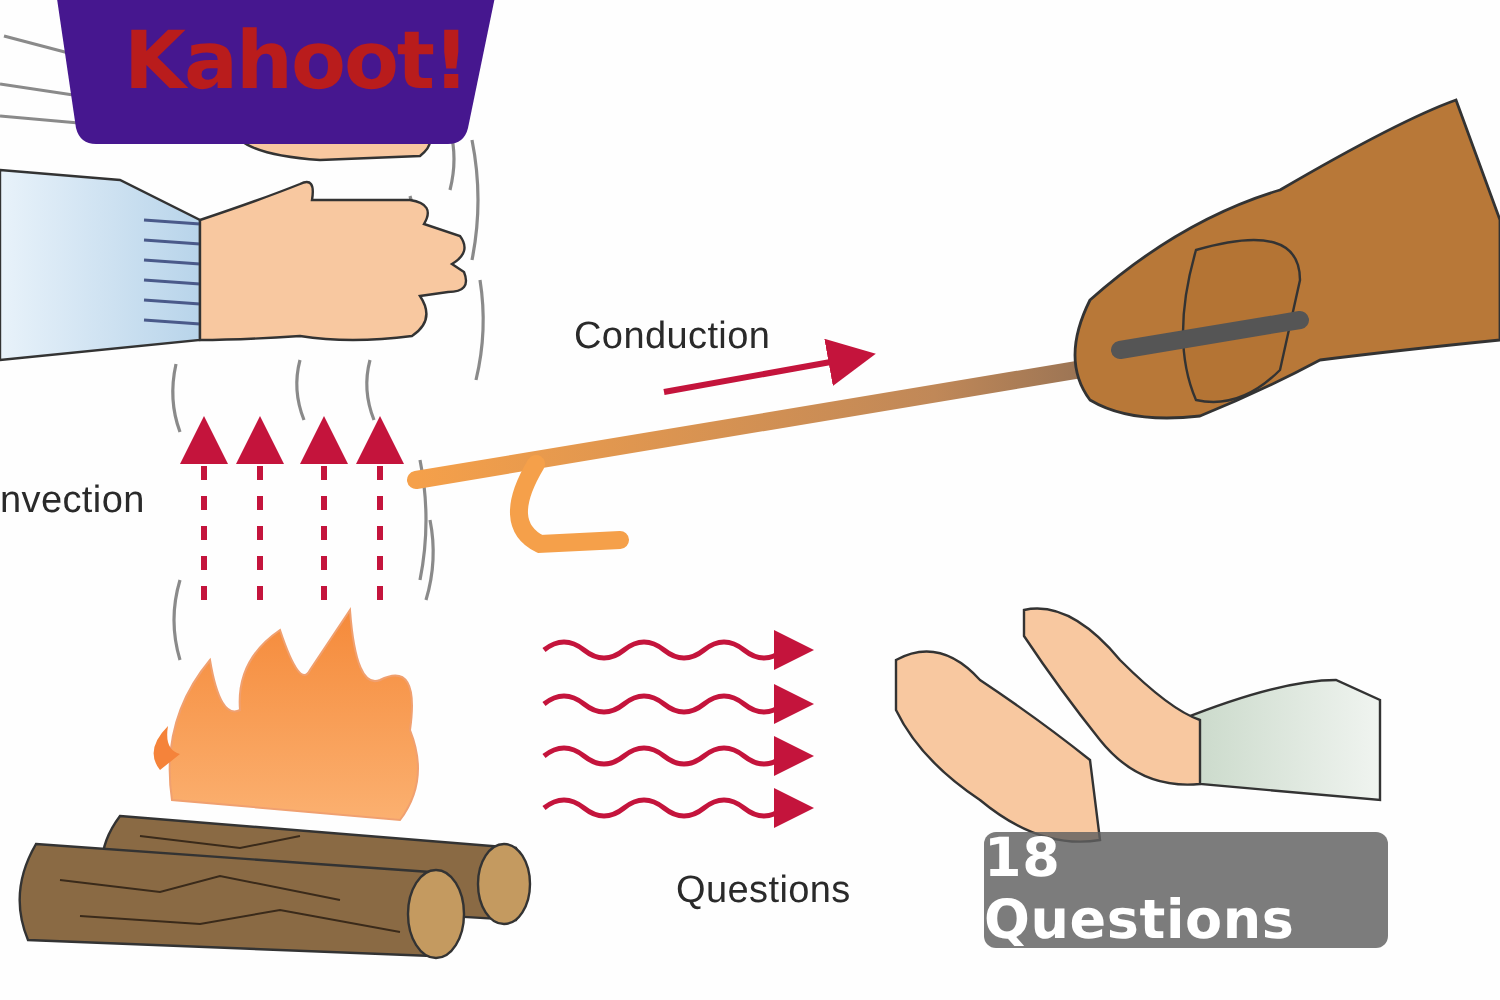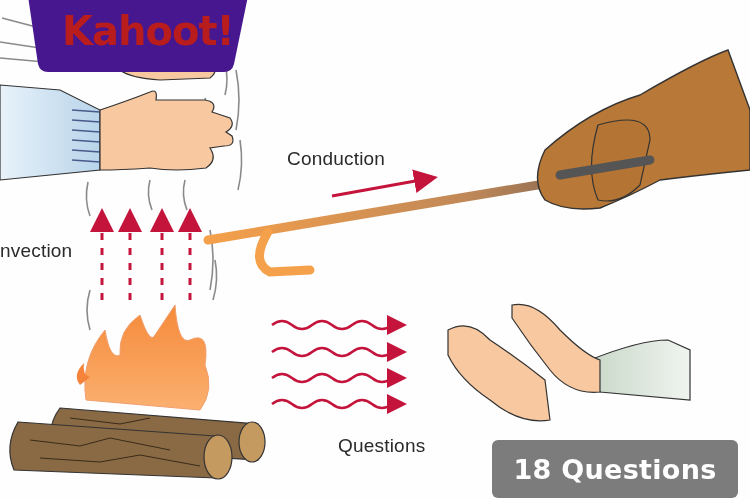--- a/index.html
+++ b/index.html
@@ -2,21 +2,21 @@
 <html><head>
 <meta charset="utf-8">
 <style>
   html, body { margin:0; padding:0; }
   body { width:750px; height:500px; overflow:hidden; background:#ffffff; font-family:"Liberation Sans", sans-serif; }
   .card { position:relative; width:750px; height:500px; background:#fefefe; overflow:hidden; }
   .scene { position:absolute; left:0; top:0; width:750px; height:500px; }
   .label { position:absolute; font-family:"Liberation Sans", sans-serif; font-size:19px; color:#2a2a2a; letter-spacing:0.2px; }
   .brand-banner { position:absolute; left:28px; top:-4px; width:220px; height:80px; }
   .brand-text { position:absolute; left:62px; top:8px; font-family:"DejaVu Sans", sans-serif; font-weight:bold; font-size:40px; color:#b91c1c; letter-spacing:-1px; }
-  .count-badge { position:absolute; left:492px; top:416px; width:246px; height:58px; background:rgba(95,95,95,0.82); border-radius:6px; display:flex; align-items:center; justify-content:center;margin-top:24px; }
+  .count-badge { position:absolute; left:492px; top:416px; width:202px; height:58px; background:rgba(95,95,95,0.82); border-radius:6px; display:flex; align-items:center; justify-content:center; }
   .count-text { font-family:"DejaVu Sans", sans-serif; font-weight:bold; font-size:27px; color:#ffffff; letter-spacing:0.3px; }
 </style>
 </head>
 <body>
 
 <div class="card">
 
   <svg class="scene" viewBox="0 0 750 500" xmlns="http://www.w3.org/2000/svg">
     <defs>
       <marker id="arrowhead" markerWidth="8" markerHeight="8" refX="6" refY="4" orient="auto">
@@ -114,21 +114,21 @@
       <path d="M272,404 q10,-8 20,0 t20,0 t20,0 t20,0 t20,0 t20,0 L402,404" marker-end="url(#arrowhead)"></path>
     </g>
 
     <g>
       <path d="M590,360 Q640,340 668,340 L690,350 L690,400 L600,392 Z" fill="url(#sleeveGreen)" stroke="#333" stroke-width="1.2"></path>
       <path d="M512,305 Q535,300 560,330 Q585,355 600,360 L600,392 Q570,395 550,370 Q530,345 512,318 Z" fill="#f8c8a0" stroke="#333" stroke-width="1.2"></path>
       <path d="M448,330 Q470,318 490,340 Q520,360 545,380 L550,420 Q520,425 490,400 Q460,380 448,355 Z" fill="#f8c8a0" stroke="#333" stroke-width="1.2"></path>
     </g>
   </svg>
 
-  <div class="label" style="left:287px; top:148px;text-align:center;">Conduction</div>
+  <div class="label" style="left:287px; top:158px;text-align:center;">Conduction</div>
   <div class="label" style="left:0px; top:240px;">nvection</div>
   <div class="label" style="left:338px; top:435px;">Questions</div>
 
   <svg class="brand-banner" viewBox="0 0 220 80" xmlns="http://www.w3.org/2000/svg">
     <path d="M0,0 L220,0 L206,68 Q204,76 196,76 L20,76 Q12,76 10,68 Z" fill="#46178f"></path>
   </svg>
   <div class="brand-text">Kahoot!</div>
 
   <div class="count-badge">
     <span class="count-text">18 Questions</span>

